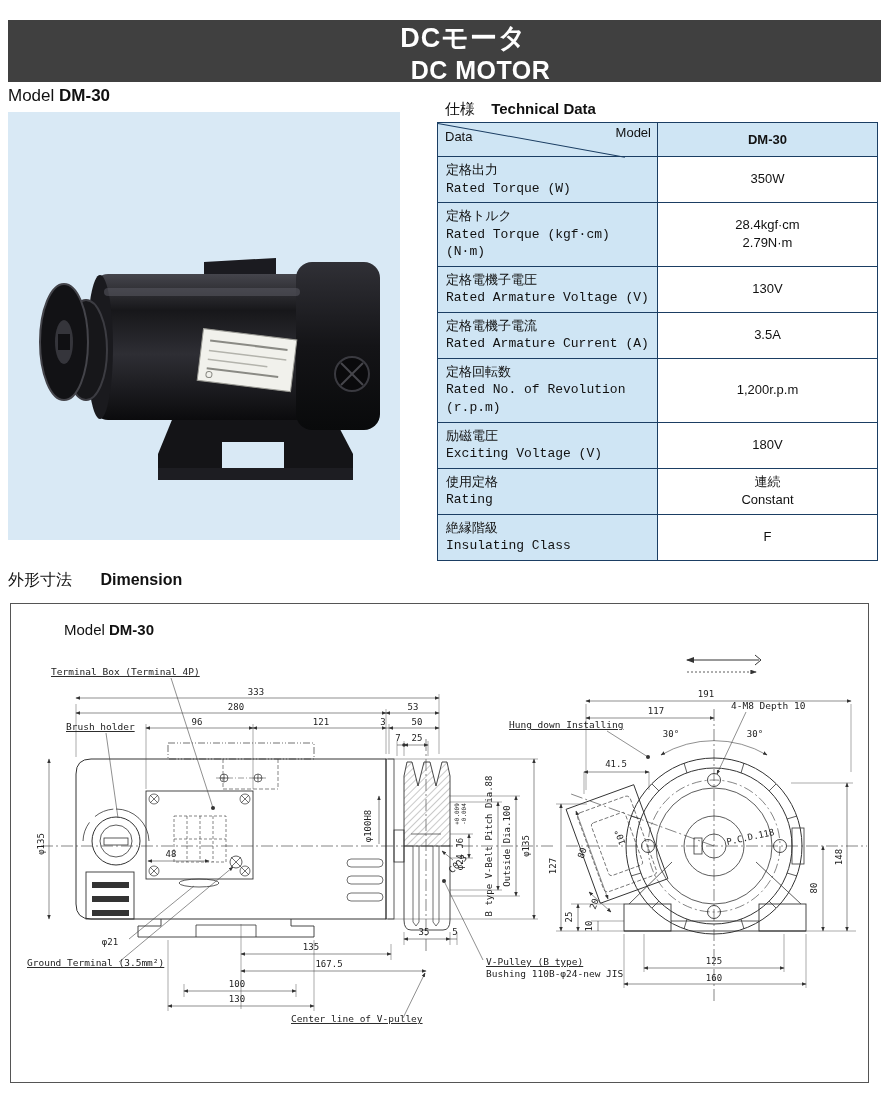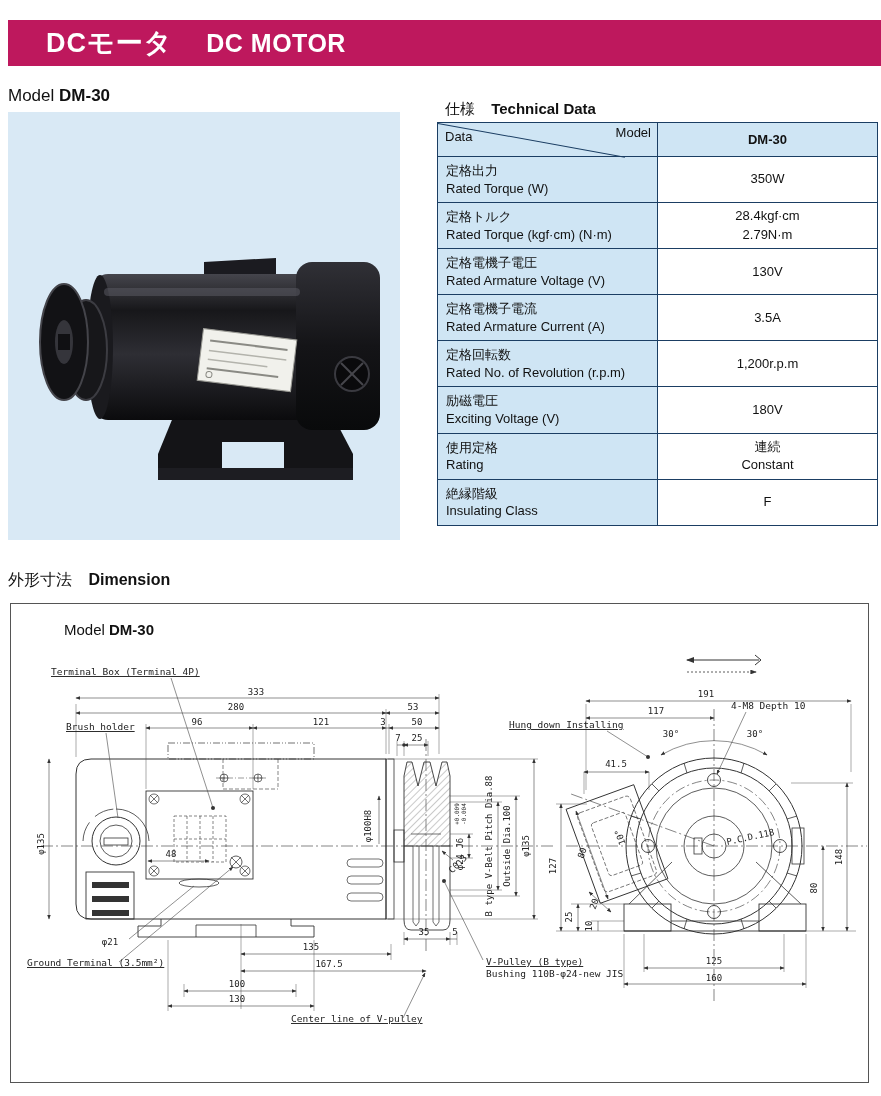--- a/index.html
+++ b/index.html
@@ -1,44 +1,44 @@
 <!DOCTYPE html>
 <html><head>
 <meta charset="utf-8">
 <style>
   html,body{margin:0;padding:0;background:#fff;}
   body{width:881px;height:1096px;position:relative;font-family:"Liberation Sans","DejaVu Sans",sans-serif;color:#111;}
   .abs{position:absolute;}
   
-  .header-bar{left:8px;top:20px;right:0;height:46px;background:#be185d;display:flex;align-items:center;padding-left:38px;box-sizing:border-box;}
+  .header-bar{left:8px;top:20px;right:0;height:62px;background:#404040;display:flex;align-items:center;padding-left:38px;box-sizing:border-box;flex-direction:column;}
   .header-bar .jp{color:#fff;font-weight:bold;font-size:27px;letter-spacing:1px;}
   .header-bar .en{color:#fff;font-weight:bold;font-size:25px;margin-left:34px;letter-spacing:.5px;}
   
   .model-line{left:8px;top:86px;font-size:17px;}
   .model-line b{font-size:17px;}
   
   .photo{left:8px;top:112px;width:392px;height:428px;background:#d9e9f5;}
   
   .tech-title{left:437px;top:100px;font-size:15px;}
   .tech-title .jp{font-size:15px;margin-left:8px;}
   .tech-title .en{font-weight:bold;margin-left:12px;}
   table.tech{left:437px;top:122px;position:absolute;border-collapse:collapse;table-layout:fixed;width:441px;}
   table.tech td{border:1px solid #1b3e63;vertical-align:middle;font-size:13px;}
-  td.kcell{width:186px;background:#cfe5f4;padding:5px 4px 5px 8px;line-height:1.35;}
+  td.kcell{width:186px;background:#cfe5f4;padding:5px 4px 5px 8px;line-height:1.35;font-family:Liberation Mono, monospace;}
   td.vcell{background:#fff;text-align:center;line-height:1.4;}
   td.corner{background:#cfe5f4;position:relative;height:33px;padding:0;}
   .corner .diag{position:absolute;top:0;left:0;width:190px;border-top:1px solid #1b3e63;transform-origin:0 0;transform:rotate(10.2deg);}
   .corner .c-top{position:absolute;top:2px;right:6px;font-size:13px;}
   .corner .c-bot{position:absolute;bottom:12px;left:7px;font-size:13px;}
   td.mhead{background:#cfe5f4;text-align:center;font-weight:bold;font-size:15px;}
   .kjp{display:block;}
   .ken{display:block;}
   
   .dim-title{left:8px;top:570px;font-size:16px;}
-  .dim-title .en{font-weight:bold;margin-left:12px;}
+  .dim-title .en{font-weight:bold;margin-left:24px;}
   .dim-box{left:10px;top:603px;width:859px;height:480px;border:1px solid #555;box-sizing:border-box;}
   .dim-model{left:64px;top:621px;font-size:15px;}
   svg text{font-family:"DejaVu Sans Mono","Liberation Mono",monospace;fill:#222;}
   .dt{font-size:9px;}
   .lb{font-size:9.5px;}
   .tol{font-size:6px;}
   .ul{text-decoration:underline;}
 </style>
 </head>
 <body>

